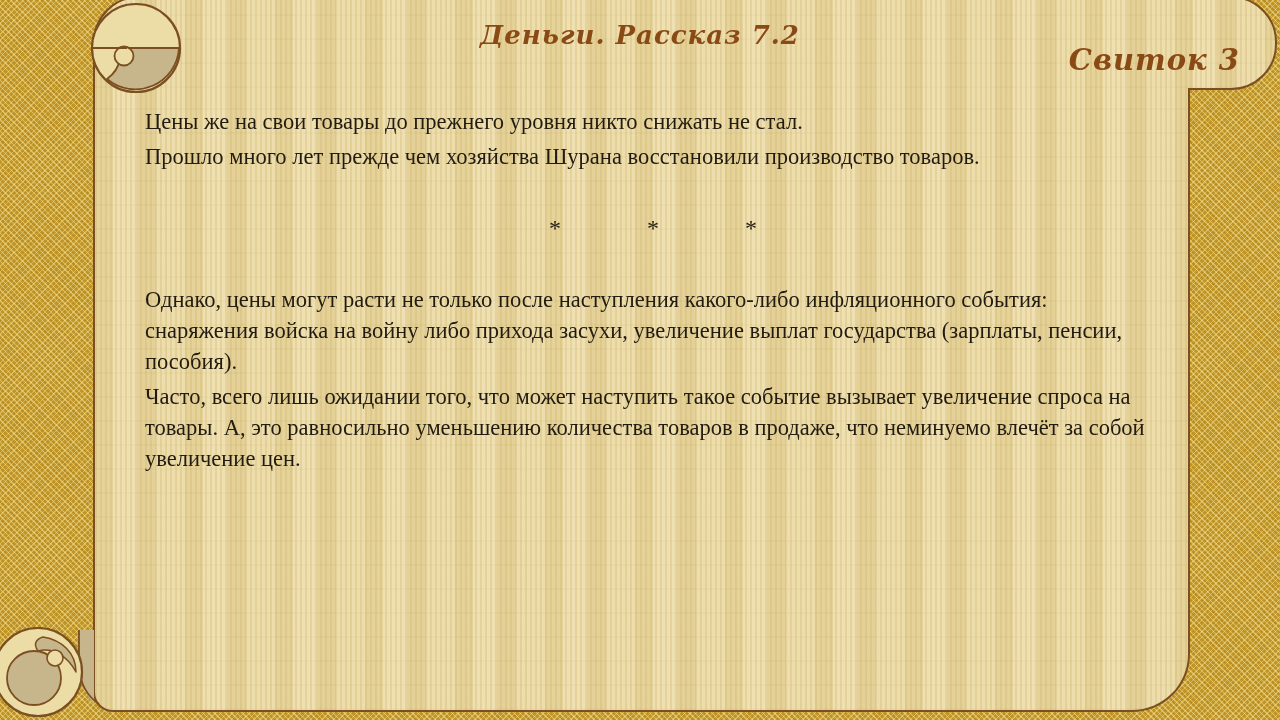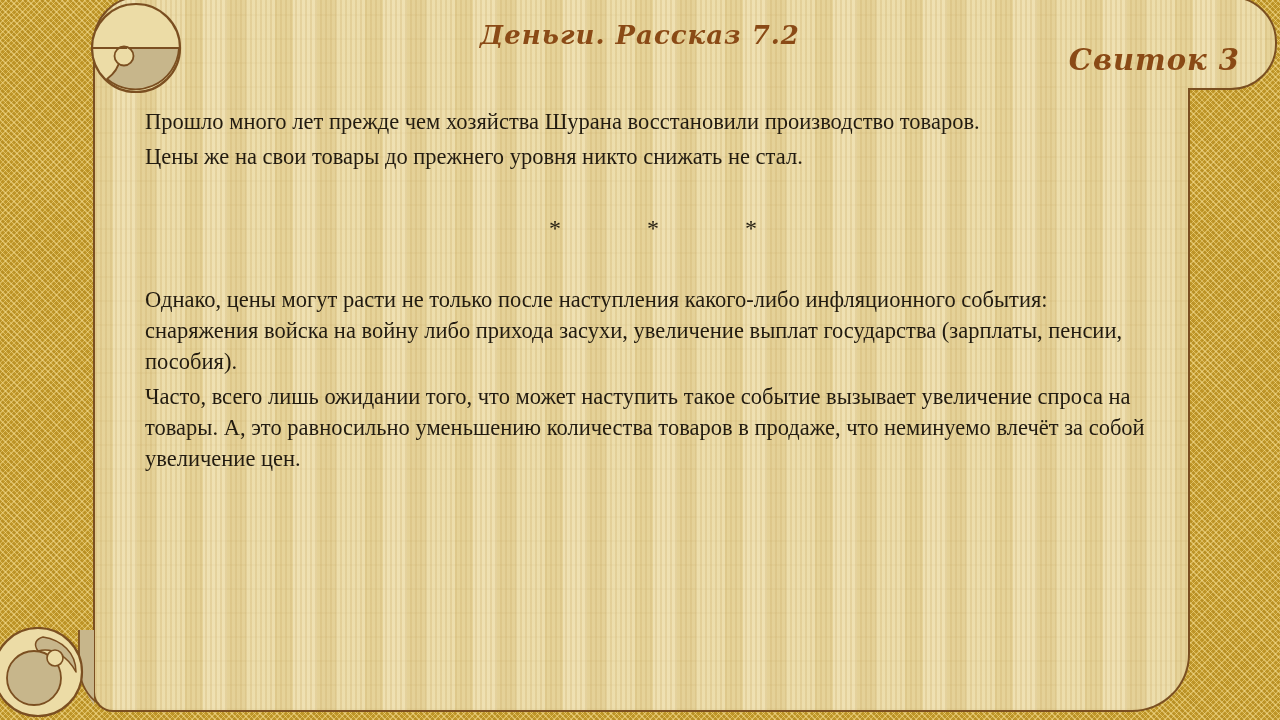--- a/index.html
+++ b/index.html
@@ -79,22 +79,22 @@
     <circle cx="50" cy="45" r="44" fill="#ecdca6" stroke="#7b4f21" stroke-width="2.2"></circle>
     <path d="M50,24 C66,20 80,30 88,45 C88,26 74,13 55,10 C48,12 45,17 50,24 Z" fill="#c7b68b" stroke="#7b4f21" stroke-width="1.5" stroke-linejoin="round"></path>
     <circle cx="46" cy="51" r="27" fill="#c7b68b" stroke="#7b4f21" stroke-width="1.8"></circle>
     <circle cx="67" cy="31" r="8" fill="#ecdca6" stroke="#7b4f21" stroke-width="1.6"></circle>
   </svg>
 
   <div class="band-title">Деньги. Рассказ 7.2</div>
   <div class="band-scroll">Свиток 3</div>
 
   <div class="content">
+    <p>Цены же на свои товары до прежнего уровня никто снижать не стал.</p>
     <p>Прошло много лет прежде чем хозяйства Шурана восстановили производство товаров.</p>
-    <p>Цены же на свои товары до прежнего уровня никто снижать не стал.</p>
     <div class="stars">
       <span>*</span>
       <span>*</span>
       <span>*</span>
     </div>
     <p>Однако, цены могут расти не только после наступления какого-либо инфляционного события: снаряжения войска на войну либо прихода засухи, увеличение выплат государства (зарплаты, пенсии, пособия).</p>
     <p>Часто, всего лишь ожидании того, что может наступить такое событие вызывает увеличение спроса на товары. А, это равносильно уменьшению количества товаров в продаже, что неминуемо влечёт за собой увеличение цен.</p>
   </div>
 
 </div>

